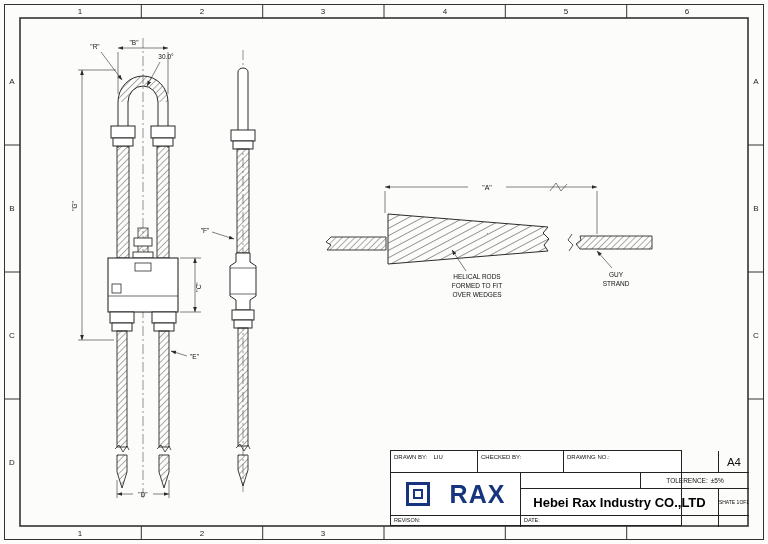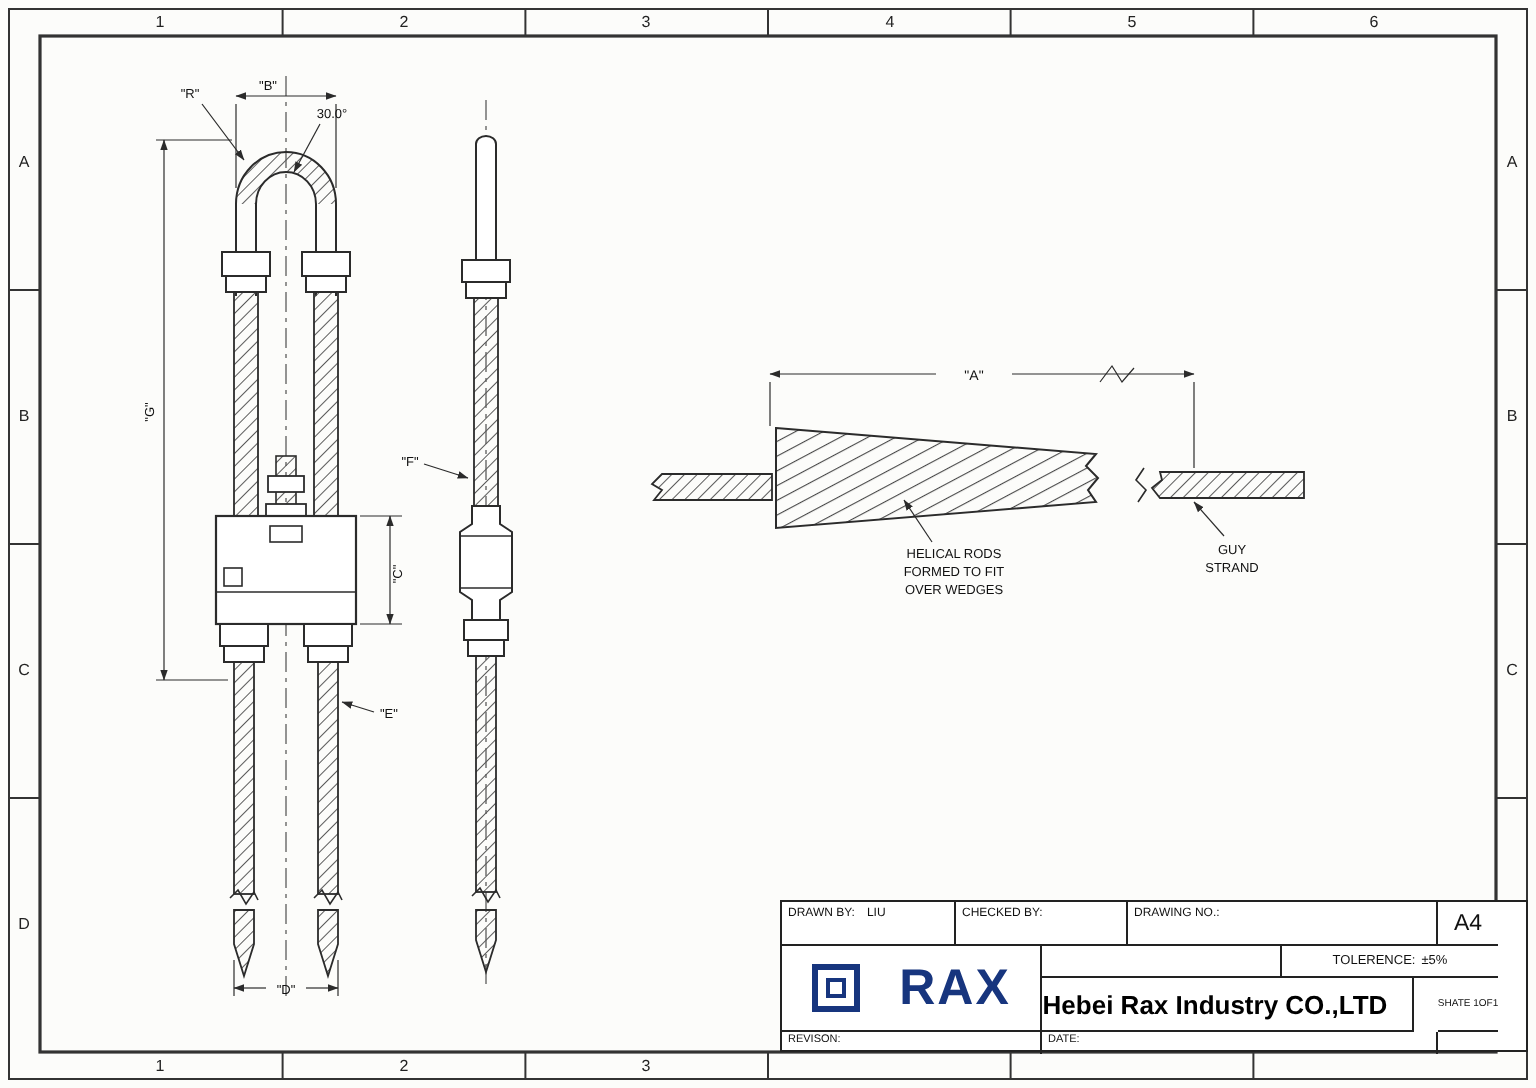--- a/index.html
+++ b/index.html
@@ -1,21 +1,21 @@
 <!DOCTYPE html>
 <html><head>
 <meta charset="utf-8">
 <style>
   html,body{margin:0;padding:0;}
   body{width:768px;height:544px;background:#f4f4f2;font-family:"Liberation Sans",sans-serif;position:relative;}
   #page{position:absolute;left:0;top:0;width:768px;height:544px;background:#fcfcfa;overflow:hidden;}
   svg{position:absolute;left:0;top:0;}
   .lbl{position:absolute;font-size:8px;color:#222;transform:translate(-50%,-50%);}
   .t{font-family:"Liberation Sans",sans-serif;font-size:6.5px;fill:#111;}
-  .tb{position:absolute;left:390px;top:450px;width:374px;height:76px;border:1.5px solid #222;box-sizing:border-box;background:#fff;}
+  .tb{position:absolute;left:390px;top:450px;width:292px;height:76px;border:1.5px solid #222;box-sizing:border-box;background:#fff;}
   .cell{position:absolute;box-sizing:border-box;font-size:6px;color:#111;overflow:hidden;}
   .br{border-right:1px solid #222;}
   .bb{border-bottom:1px solid #222;}
   .val{margin-left:6px;}
   .a4cell{display:flex;align-items:center;justify-content:center;font-size:11.5px;color:#111;}
   .tol{display:flex;align-items:center;justify-content:center;gap:3px;font-size:6.5px;}
   .company{display:flex;align-items:center;justify-content:center;font-size:13px;font-weight:bold;color:#000;letter-spacing:0px;white-space:nowrap;}
   .sheet{display:flex;align-items:center;justify-content:center;font-size:5px;white-space:nowrap;}
   .logo-cell{display:flex;align-items:center;justify-content:center;gap:20px;}
   .logo-box{width:24px;height:24px;border:3px solid #17357e;box-sizing:border-box;display:flex;align-items:center;justify-content:center;background:#fff;}
@@ -219,21 +219,21 @@
           <span class="logo-inner"></span>
         </span>
     <span class="logo-text">RAX</span>
   </div>
   <div class="cell bb br" style="left:130px;top:22px;width:120px;height:16px"></div>
   <div class="cell bb tol" style="left:250px;top:22px;width:108px;height:16px">
     <span>TOLERENCE:</span>
     <span>±5%</span>
   </div>
 
-  <div class="cell bb br company" style="left:118px;top:38px;width:198px;height:27px">
+  <div class="cell bb br company" style="left:130px;top:38px;width:198px;height:27px">
     <span>Hebei Rax Industry CO.,LTD</span>
   </div>
   <div class="cell bb sheet" style="left:328px;top:38px;width:30px;height:27px">
     <span>SHATE 1OF1</span>
   </div>
 
   <div class="cell br" style="left:0;top:65px;width:130px;height:11px;padding:1px 0 0 3px;font-size:5.5px">
     <span>REVISON:</span>
   </div>
   <div class="cell br" style="left:130px;top:65px;width:198px;height:11px;padding:1px 0 0 3px;font-size:5.5px">

